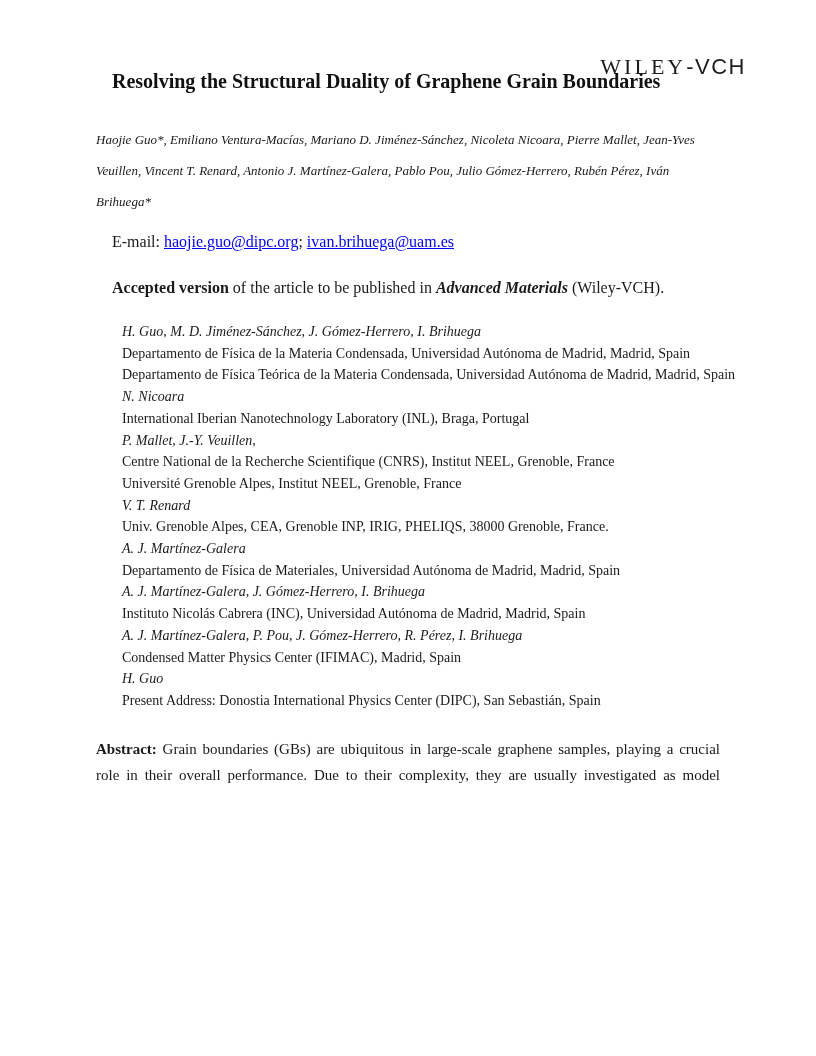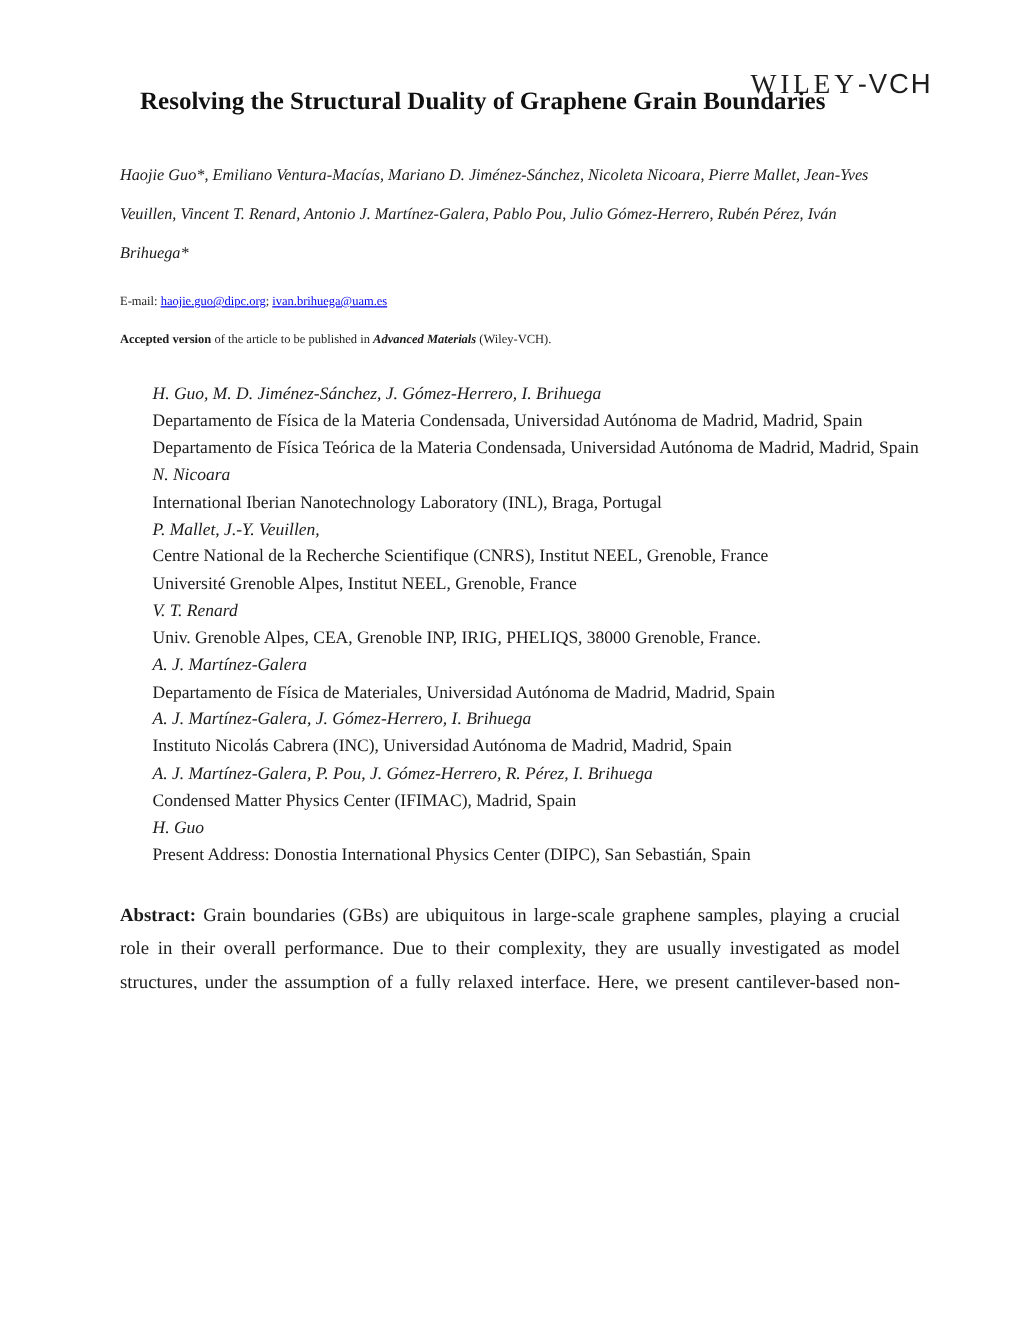--- a/index.html
+++ b/index.html
@@ -47,22 +47,22 @@
     font-weight: bold;
     color: #111;
   }
   .authors {
     margin: 30px 0 0 0;
     font-style: italic;
     font-size: 13px;
     line-height: 31px;
   }
   .email-line, .accepted-line {
-    margin: 0;
-    font-size: 10px;
+    margin: 16px;
+    font-size: 16px;
     line-height: 30px;
   }
   .email-line { margin-top: 10px; }
   .email-link {
     color: #0000ee;
     text-decoration: underline;
   }
   .accepted-line b { font-weight: bold; }
   .accepted-line i { font-style: italic; font-weight: bold; }
   .affiliations {

